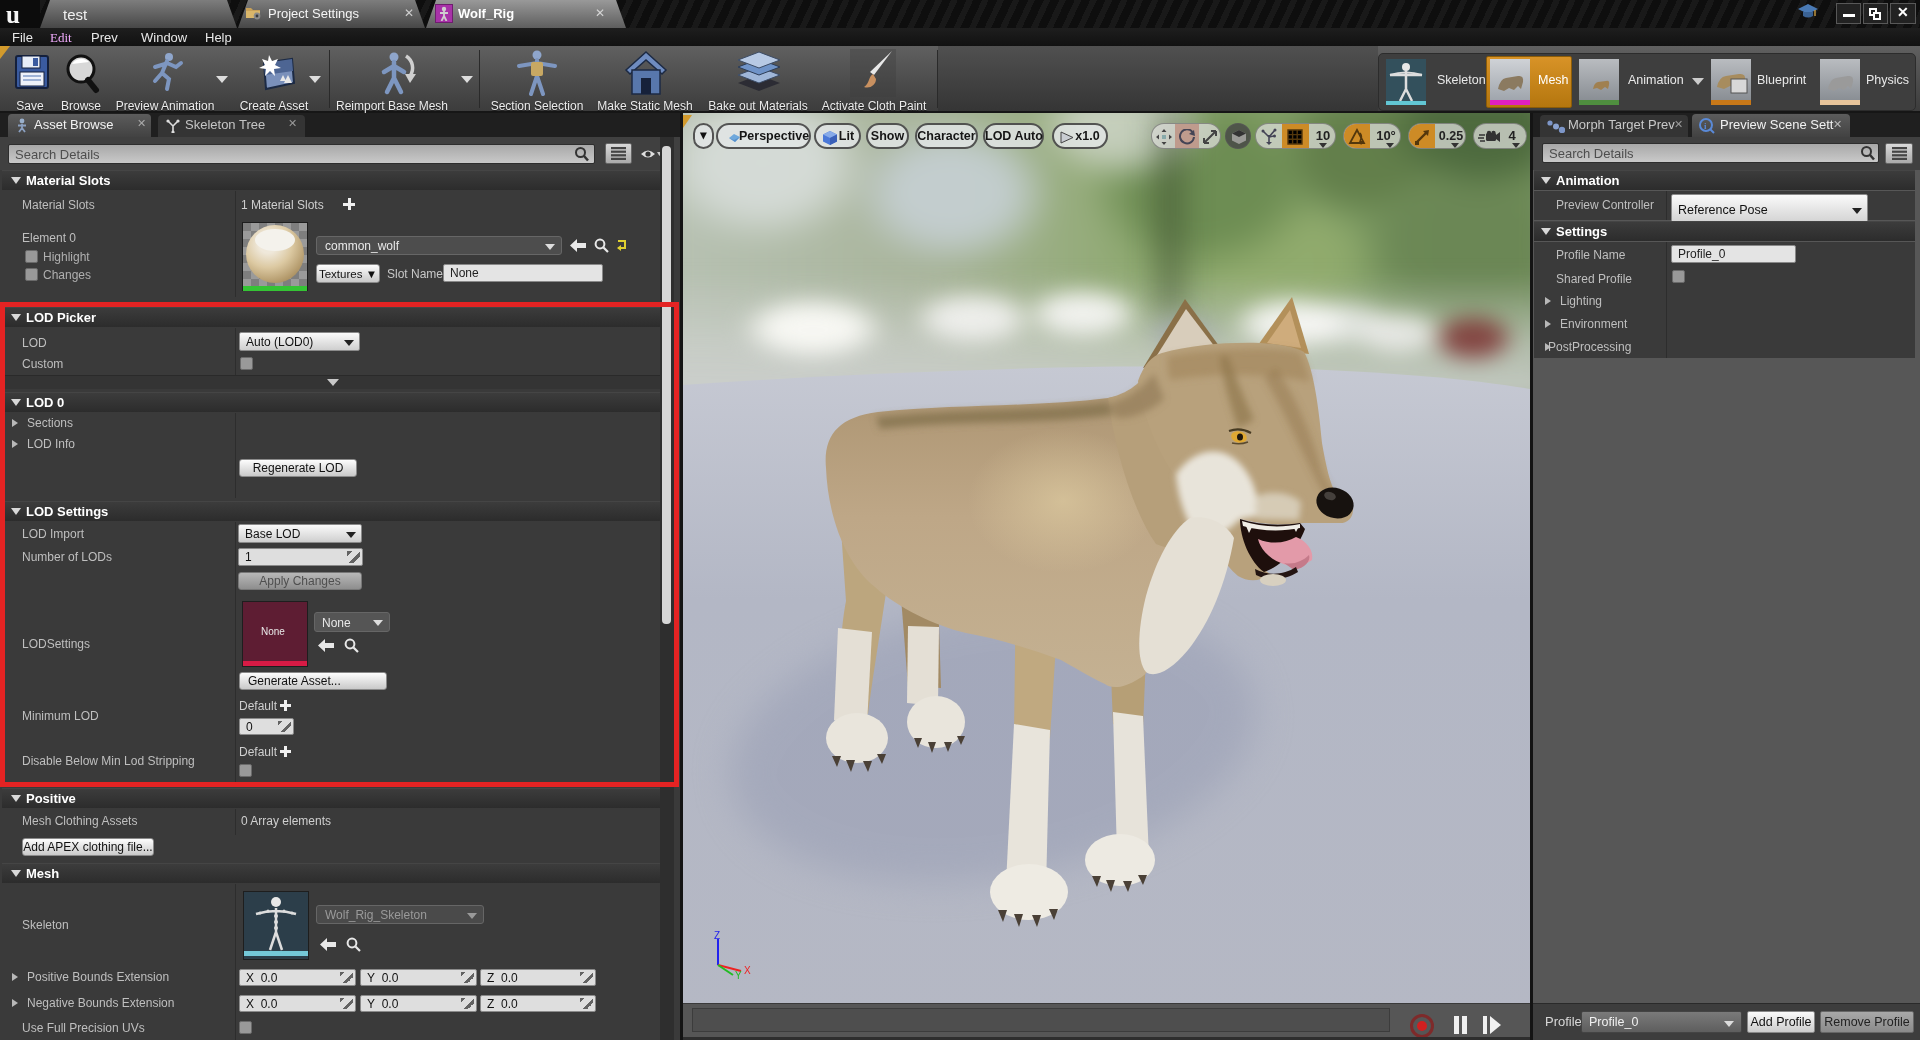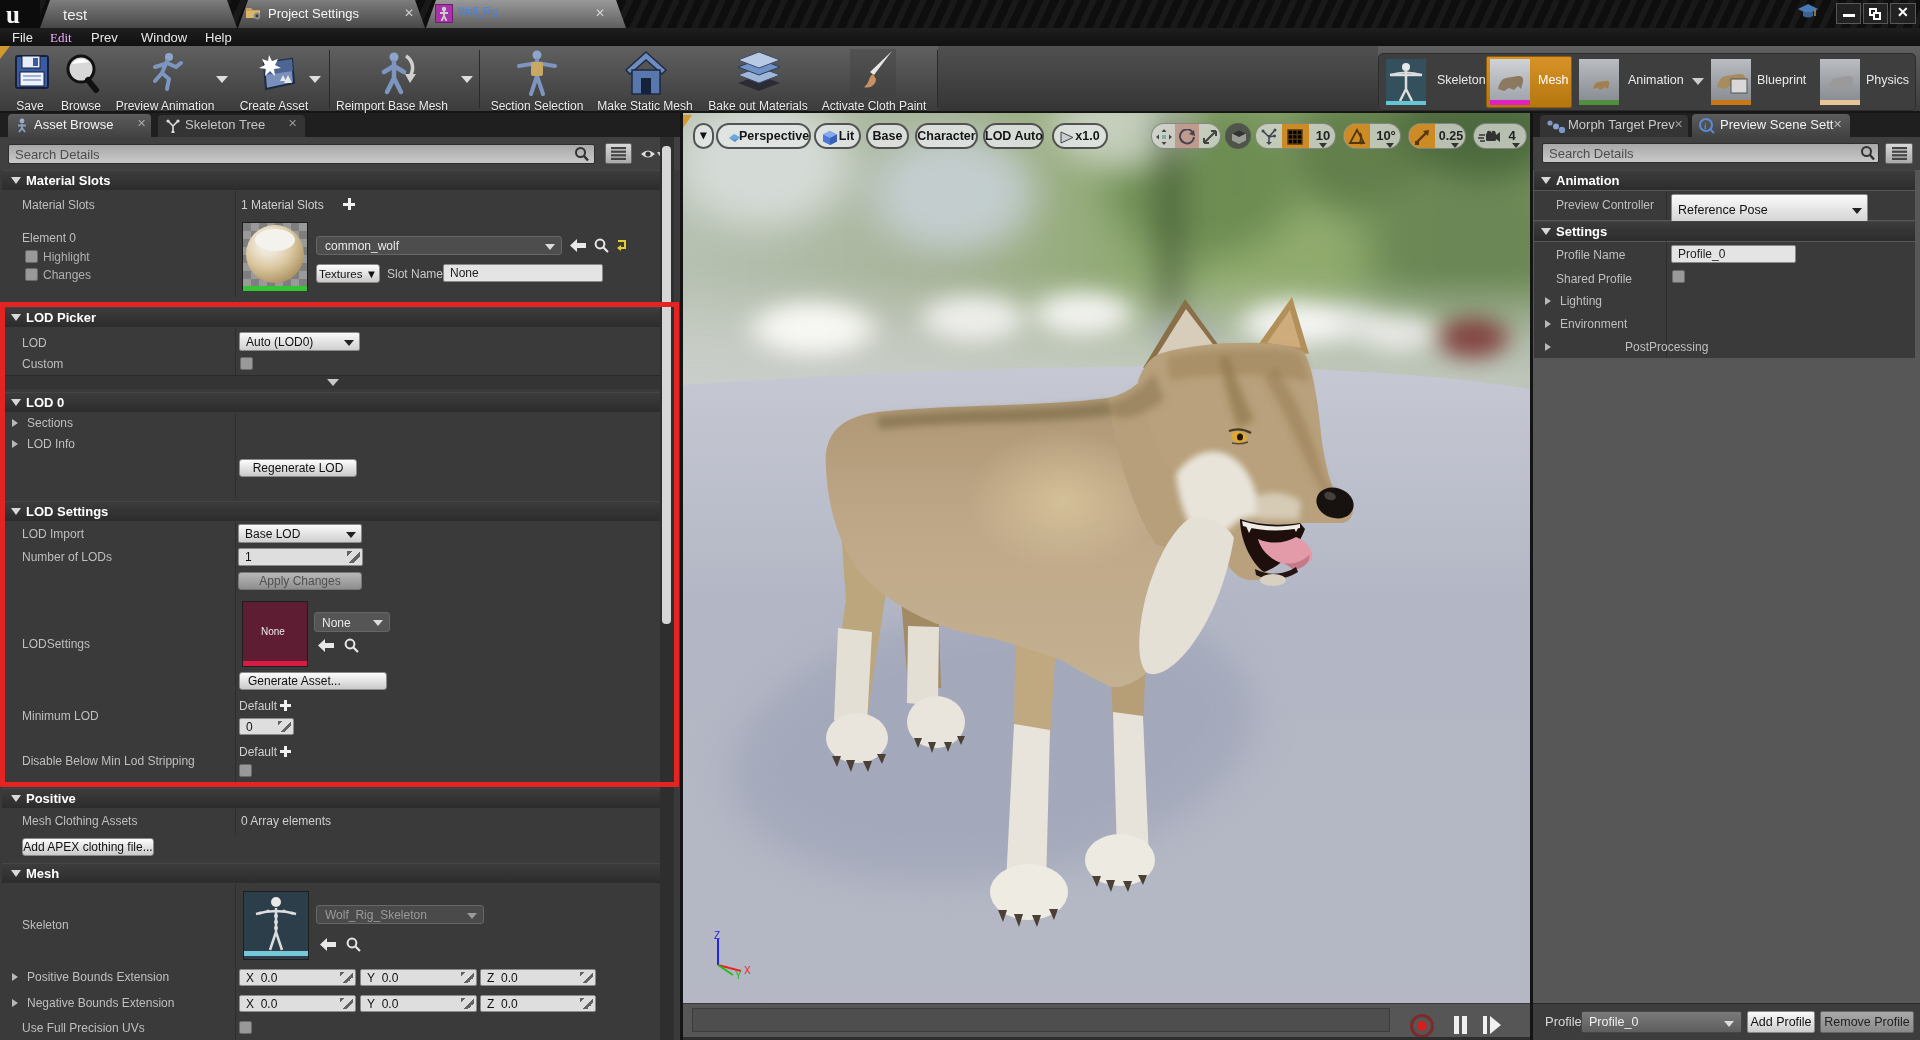--- a/index.html
+++ b/index.html
@@ -61,21 +61,21 @@
   <div class="txt" style="left:268px;top:6px;color:#f5f5f5;font-size:13px;">Project Settings</div>
   <div class="txt" style="left:404px;top:6px;color:#cfcfcf;font-size:12px;">✕</div>
 
   <div class="abs" style="left:426px;top:0;width:200px;height:28px;background:linear-gradient(#999,#5e5e5e);
       clip-path:polygon(10px 0, 190px 0, 200px 28px, 0 28px);"></div>
   <div class="abs" style="left:435px;top:4px;width:18px;height:19px;background:#a832a8;border:1px solid #6e1e6e;"></div>
   <svg class="abs" style="left:438px;top:6px;" width="12" height="15" viewBox="0 0 12 15">
       <circle cx="6" cy="3" r="2.2" fill="#cfcfcf"></circle>
       <path d="M6 5 L6 10 M2 7 L10 7 M6 10 L3.5 15 M6 10 L8.5 15" stroke="#cfcfcf" stroke-width="1.8"></path>
     </svg>
-  <div class="txt" style="left:458px;top:6px;color:#3b82f6;font-size:10px;">Wolf_Rig</div>
+  <div class="txt" style="left:458px;top:6px;color:#ffffff;font-size:13px;font-weight:bold;">Wolf_Rig</div>
   <div class="txt" style="left:595px;top:6px;color:#d5d5d5;font-size:12px;">✕</div>
 
   <svg class="abs" style="left:1798px;top:4px;" width="20" height="17" viewBox="0 0 20 17">
       <polygon points="10,0 20,5 10,10 0,5" fill="#4a7ab5"></polygon>
       <path d="M5 8 L5 12 Q10 15 15 12 L15 8" fill="#3a6294"></path>
       <path d="M17 6 L17 12" stroke="#c89a40" stroke-width="1.4"></path>
     </svg>
   <div class="abs" style="left:1836px;top:3px;width:25px;height:21px;background:#222;border:1px solid #585858;"></div>
   <div class="abs" style="left:1843px;top:14px;width:12px;height:3px;background:#fff;"></div>
   <div class="abs" style="left:1863px;top:3px;width:25px;height:21px;background:#222;border:1px solid #585858;"></div>
@@ -648,21 +648,21 @@
       <div style="padding-left:21px;">Perspective</div>
       </div>
     <div class="vtb" style="left:131px;top:10px;width:47px;">
       <svg class="abs" style="left:7px;top:6px;" width="14" height="14" viewBox="0 0 14 14">
           <polygon points="7,0 14,3.5 14,10.5 7,14 0,10.5 0,3.5" fill="#4a78d8"></polygon>
           <polygon points="7,0 14,3.5 7,7 0,3.5" fill="#87aae8"></polygon>
           <polygon points="7,7 14,3.5 14,10.5 7,14" fill="#3a60b8"></polygon>
         </svg>
       <div style="padding-left:18px;">Lit</div>
       </div>
-    <div class="vtb" style="left:183px;top:10px;width:43px;">Base</div>
+    <div class="vtb" style="left:183px;top:10px;width:43px;">Show</div>
     <div class="vtb" style="left:232px;top:10px;width:63px;">Character</div>
     <div class="vtb" style="left:300px;top:10px;width:61px;">LOD Auto</div>
     <div class="vtb" style="left:369px;top:10px;width:56px;">
       <svg class="abs" style="left:6px;top:6px;" width="14" height="13" viewBox="0 0 14 13">
           <polygon points="1,1 13,6.5 1,12" fill="#c9cdd2" stroke="#444" stroke-width="1"></polygon>
         </svg>
       <div style="padding-left:15px;">x1.0</div>
       </div>
 
     <div class="vtg" style="left:468px;top:10px;width:70px;">
@@ -815,21 +815,21 @@
     <div class="abs" style="left:1666px;top:242px;width:1px;height:116px;background:#2d2d2d;"></div>
     <div class="rowlbl" style="left:1556px;top:248px;">Profile Name</div>
     <div class="abs" style="left:1671px;top:245px;width:125px;height:18px;background:#e4e4e4;border:1px solid #888;border-radius:2px;color:#222;font-size:12px;line-height:16px;padding-left:6px;">Profile_0</div>
     <div class="rowlbl" style="left:1556px;top:272px;">Shared Profile</div>
     <div class="chk" style="left:1672px;top:270px;"></div>
     <div class="exp" style="left:1545px;top:297px;"></div>
     <div class="rowlbl" style="left:1560px;top:294px;">Lighting</div>
     <div class="exp" style="left:1545px;top:320px;"></div>
     <div class="rowlbl" style="left:1560px;top:317px;">Environment</div>
     <div class="exp" style="left:1545px;top:343px;"></div>
-    <div class="rowlbl" style="left:1625px;top:340px;">PostProcessing</div>
+    <div class="rowlbl" style="left:1548px;top:340px;">PostProcessing</div>
 
     <div class="abs" style="left:1533px;top:1003px;width:387px;height:37px;background:#3d3d3d;border-top:1px solid #2a2a2a;"></div>
     <div class="txt" style="left:1545px;top:1014px;color:#d8d8d8;font-size:13px;">Profile</div>
     <div class="abs" style="left:1581px;top:1011px;width:161px;height:22px;background:linear-gradient(#7a7a7a,#5e5e5e);border:1px solid #444;border-radius:2px;">
       <div class="txt" style="left:7px;top:3px;color:#f0f0f0;font-size:12.5px;">Profile_0</div>
       <div class="abs" style="right:7px;top:9px;width:0;height:0;border-left:5px solid transparent;border-right:5px solid transparent;border-top:6px solid #ddd;"></div>
     </div>
     <div class="abs" style="left:1747px;top:1011px;width:68px;height:22px;background:linear-gradient(#fafafa,#ccc);border:1px solid #888;border-radius:2px;color:#111;font-size:12.5px;text-align:center;line-height:20px;">Add Profile</div>
     <div class="abs" style="left:1820px;top:1011px;width:94px;height:22px;background:linear-gradient(#a8a8a8,#8a8a8a);border:1px solid #666;border-radius:2px;color:#222;font-size:12.5px;text-align:center;line-height:20px;">Remove Profile</div>
   </div>

